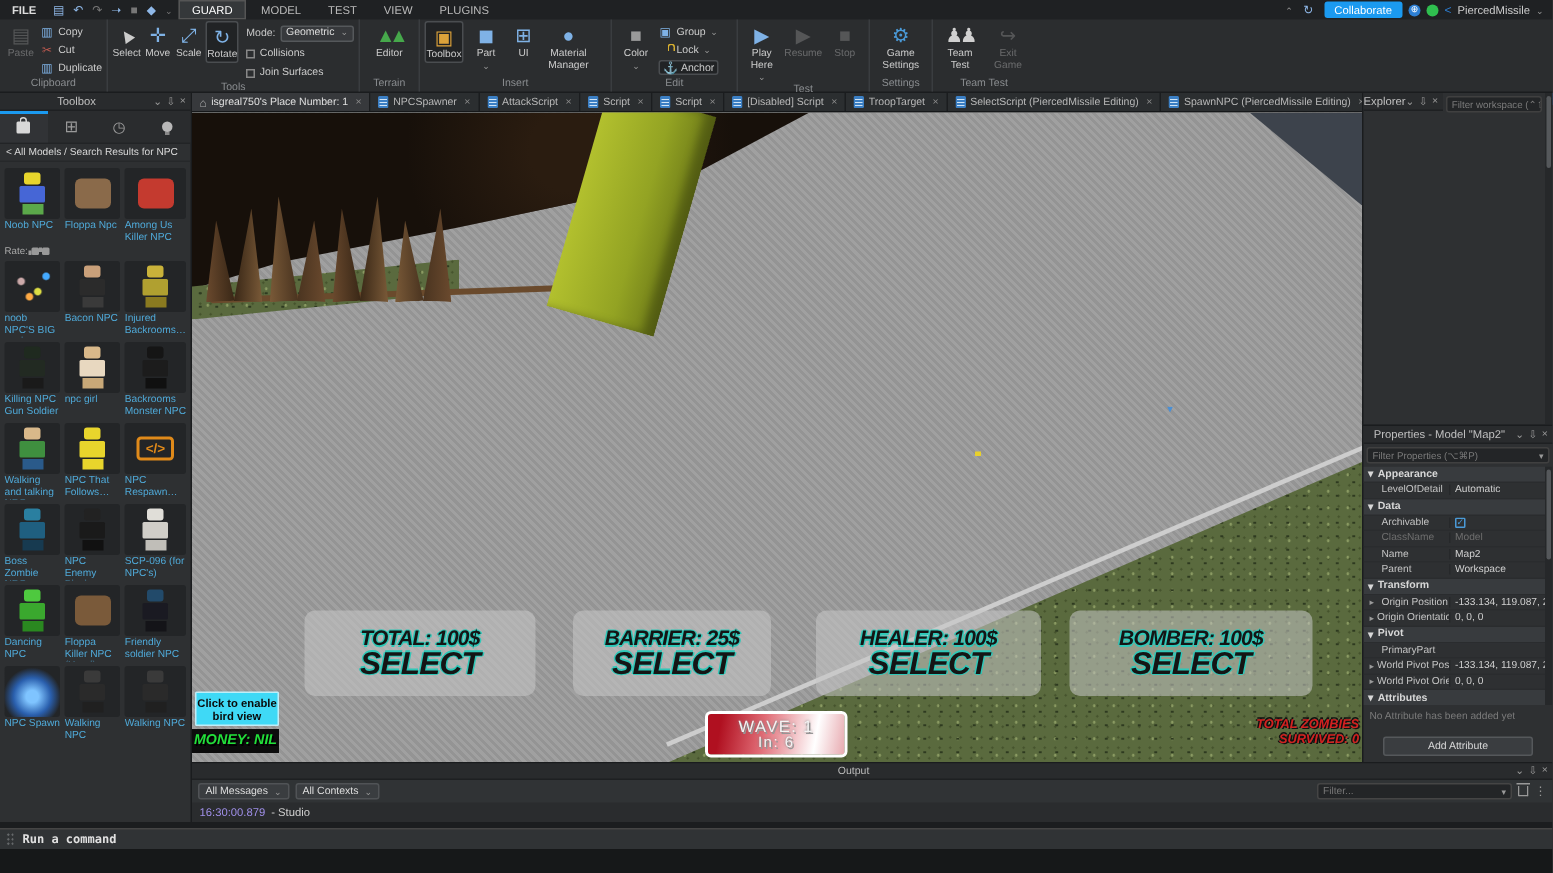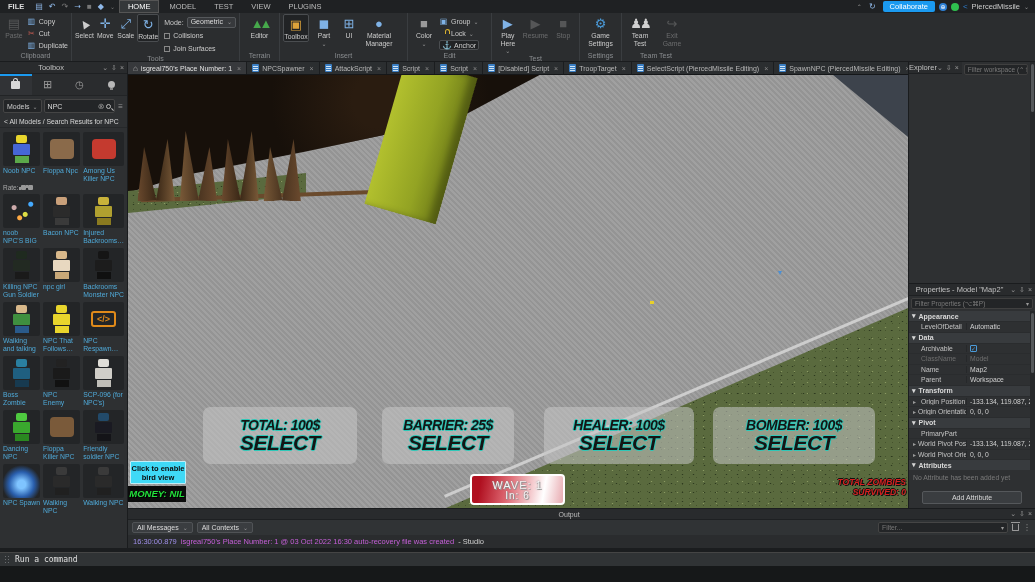--- a/index.html
+++ b/index.html
@@ -166,40 +166,40 @@
   .trash-ico{width:7px;height:7px;border:1px solid #999;border-top:none;border-radius:0 0 1px 1px;position:relative;}
   .trash-ico:before{content:"";position:absolute;left:-2px;top:-2px;width:9px;height:1px;background:#999;}
   .kebab{color:#999;font-size:8px;}
   .out-log{flex:1;display:flex;align-items:center;gap:4px;padding:0 5px;font-size:7.5px;white-space:nowrap;overflow:hidden;}
   .log-time{color:#9f8fe8;} .log-msg{color:#c55fd8;} .log-suffix{color:#cfcfcf;}
 
   
   #midgap{position:absolute;left:0;top:548px;width:1035px;height:4px;background:#1b1d1f;}
   #cmdbar{position:absolute;left:0;top:552px;width:1035px;height:14px;background:#303335;border-top:1px solid #454545;display:flex;align-items:center;gap:6px;padding:0 4px;}
   .grip{width:5px;height:9px;background-image:radial-gradient(#6a6d70 35%,transparent 40%);background-size:3px 3px;}
-  .cmd-text{font-family:"DejaVu Sans Mono",monospace;font-size:8px;color:#e0e0e0;}
+  .cmd-text{font-family:"DejaVu Sans Mono",monospace;font-size:8px;color:#e0e0e0;font-weight:bold;}
   #bottomstrip{position:absolute;left:0;top:566px;width:1035px;height:16px;background:#161819;}
 
   .caret{font-size:6px;color:#999;}
 </style>
 </head>
 <body>
 
 <div id="app">
 
   <div id="titlebar">
     <span class="tb-file">FILE</span>
     <span class="qicon">▤</span>
     <span class="qicon">↶</span>
     <span class="qicon dim">↷</span>
     <span class="qicon">➝</span>
     <span class="qicon dim">■</span>
     <span class="qicon">◆</span>
     <span class="qicon dim caret">⌄</span>
-    <span class="menu-tab active">HOME</span>
+    <span class="menu-tab active">GUARD</span>
     <span class="menu-tab">MODEL</span>
     <span class="menu-tab">TEST</span>
     <span class="menu-tab">VIEW</span>
     <span class="menu-tab">PLUGINS</span>
     <div class="tb-right">
       <span class="caret">⌃</span>
       <span class="qicon">↻</span>
       <span class="collab">Collaborate</span>
       <span class="dot-ico globe">⊕</span>
       <span class="dot-ico green"></span>
@@ -440,32 +440,20 @@
         </div>
       <div class="tbx-tab">
           <span class="grid-ico">⊞</span>
         </div>
       <div class="tbx-tab">
           <span class="clock-ico">◷</span>
         </div>
       <div class="tbx-tab">
           <span class="bulb-ico"></span>
         </div>
-    </div>
-    <div class="tbx-search">
-      <span class="models-sel">
-          <span>Models</span>
-          <span class="caret">⌄</span>
-        </span>
-      <span class="search-box">
-        <input value="NPC" style="">
-        <span class="clear-ico">⊗</span>
-        <span class="mag"></span>
-      </span>
-      <span class="filt-ico">≡</span>
     </div>
     <div class="tbx-crumb">&lt; All Models / Search Results for NPC</div>
     <div id="tbx-grid">
         <div class="tb-item">
           <div class="thumb t-figure">
             <div class="fig">
               <div class="fig-head" style="background: rgb(232, 213, 44);"></div>
               <div class="fig-torso" style="background: rgb(70, 102, 214);"></div>
               <div class="fig-legs" style="background: rgb(91, 168, 74);"></div>
             </div>
@@ -974,21 +962,20 @@
         <span class="filter-input">
             <span>Filter...</span>
             <span class="caret">▾</span>
           </span>
         <span class="trash-ico"></span>
         <span class="kebab">⋮</span>
       </span>
     </div>
     <div class="out-log">
       <span class="log-time">16:30:00.879</span>
-      <span class="log-msg">isgreal750's Place Number: 1 @ 03 Oct 2022 16:30 auto-recovery file was created</span>
       <span class="log-suffix">-  Studio</span>
     </div>
   </div>
 
   <div id="midgap"></div>
   <div id="cmdbar">
     <span class="grip"></span>
     <span class="cmd-text">Run a command</span>
   </div>
   <div id="bottomstrip"></div>

